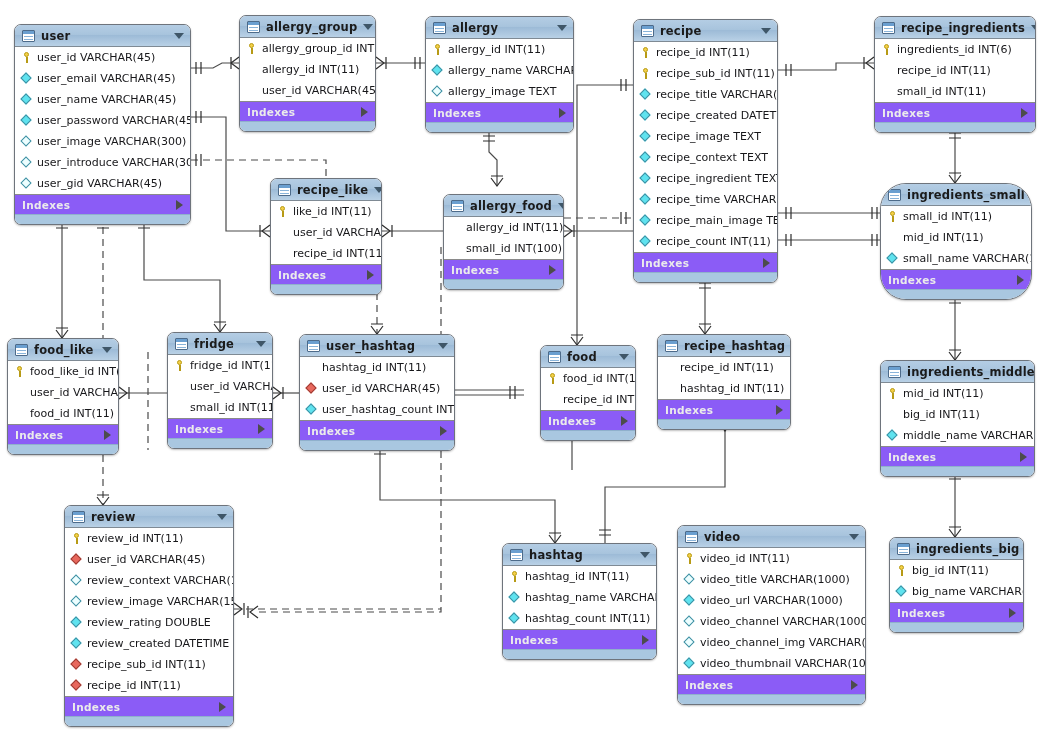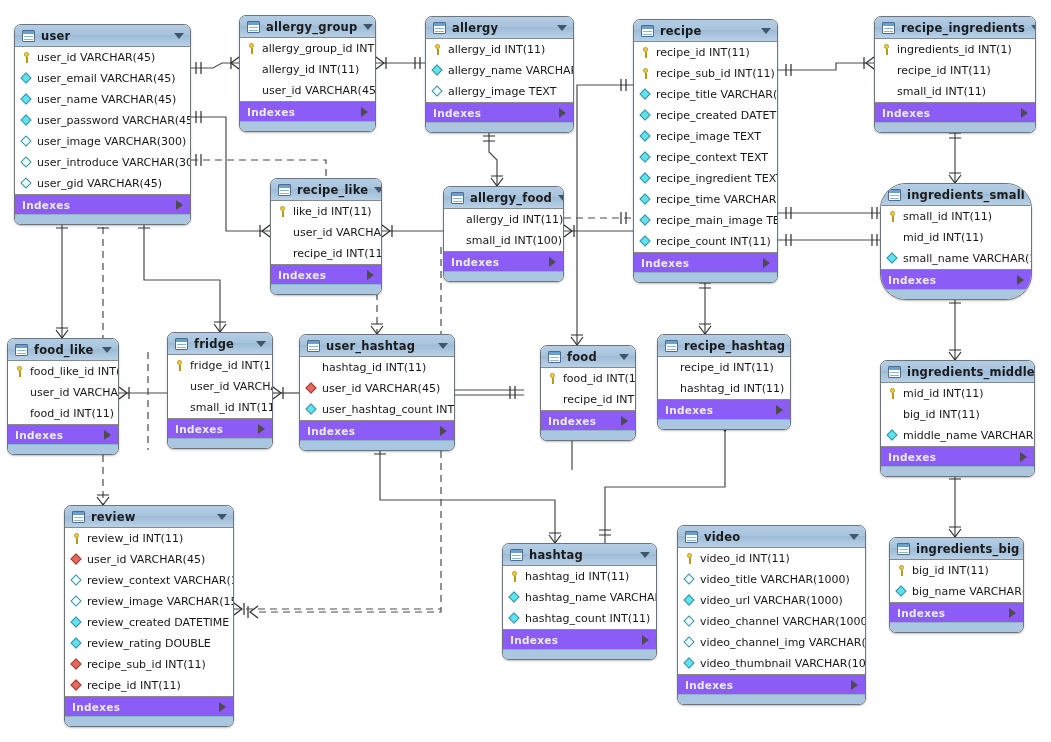--- a/index.html
+++ b/index.html
@@ -327,21 +327,21 @@
       </div>
       <div class="tbl" style="left: 874px; top: 16px; width: 162px;">
         <div class="tbl-hd">
           <span class="ticon"></span>
           <span class="tname">recipe_ingredients</span>
           <span class="caret"></span>
         </div>
         <div class="cols">
           <div class="col">
             <span class="gl pk"></span>
-            <span>ingredients_id INT(1)</span>
+            <span>ingredients_id INT(6)</span>
           </div>
           <div class="col">
             <span class="gl none"></span>
             <span>recipe_id INT(11)</span>
           </div>
           <div class="col">
             <span class="gl none"></span>
             <span>small_id INT(11)</span>
           </div>
         </div>
@@ -370,21 +370,21 @@
             <span class="gl none"></span>
             <span>recipe_id INT(11)</span>
           </div>
         </div>
         <div class="idx">
           <span class="ilabel">Indexes</span>
           <span class="iarrow"></span>
         </div>
         <div class="foot"></div>
       </div>
-      <div class="tbl" style="left: 443px; top: 186px; width: 121px;">
+      <div class="tbl" style="left: 443px; top: 194px; width: 121px;">
         <div class="tbl-hd">
           <span class="ticon"></span>
           <span class="tname">allergy_food</span>
           <span class="caret"></span>
         </div>
         <div class="cols">
           <div class="col">
             <span class="gl none"></span>
             <span>allergy_id INT(11)</span>
           </div>
@@ -589,25 +589,25 @@
           <div class="col">
             <span class="gl dhollow"></span>
             <span>review_context VARCHAR(1000)</span>
           </div>
           <div class="col">
             <span class="gl dhollow"></span>
             <span>review_image VARCHAR(1500)</span>
           </div>
           <div class="col">
             <span class="gl dfill"></span>
+            <span>review_rating DOUBLE</span>
+          </div>
+          <div class="col">
+            <span class="gl dfill"></span>
             <span>review_created DATETIME</span>
-          </div>
-          <div class="col">
-            <span class="gl dfill"></span>
-            <span>review_rating DOUBLE</span>
           </div>
           <div class="col">
             <span class="gl dred"></span>
             <span>recipe_sub_id INT(11)</span>
           </div>
           <div class="col">
             <span class="gl dred"></span>
             <span>recipe_id INT(11)</span>
           </div>
         </div>

